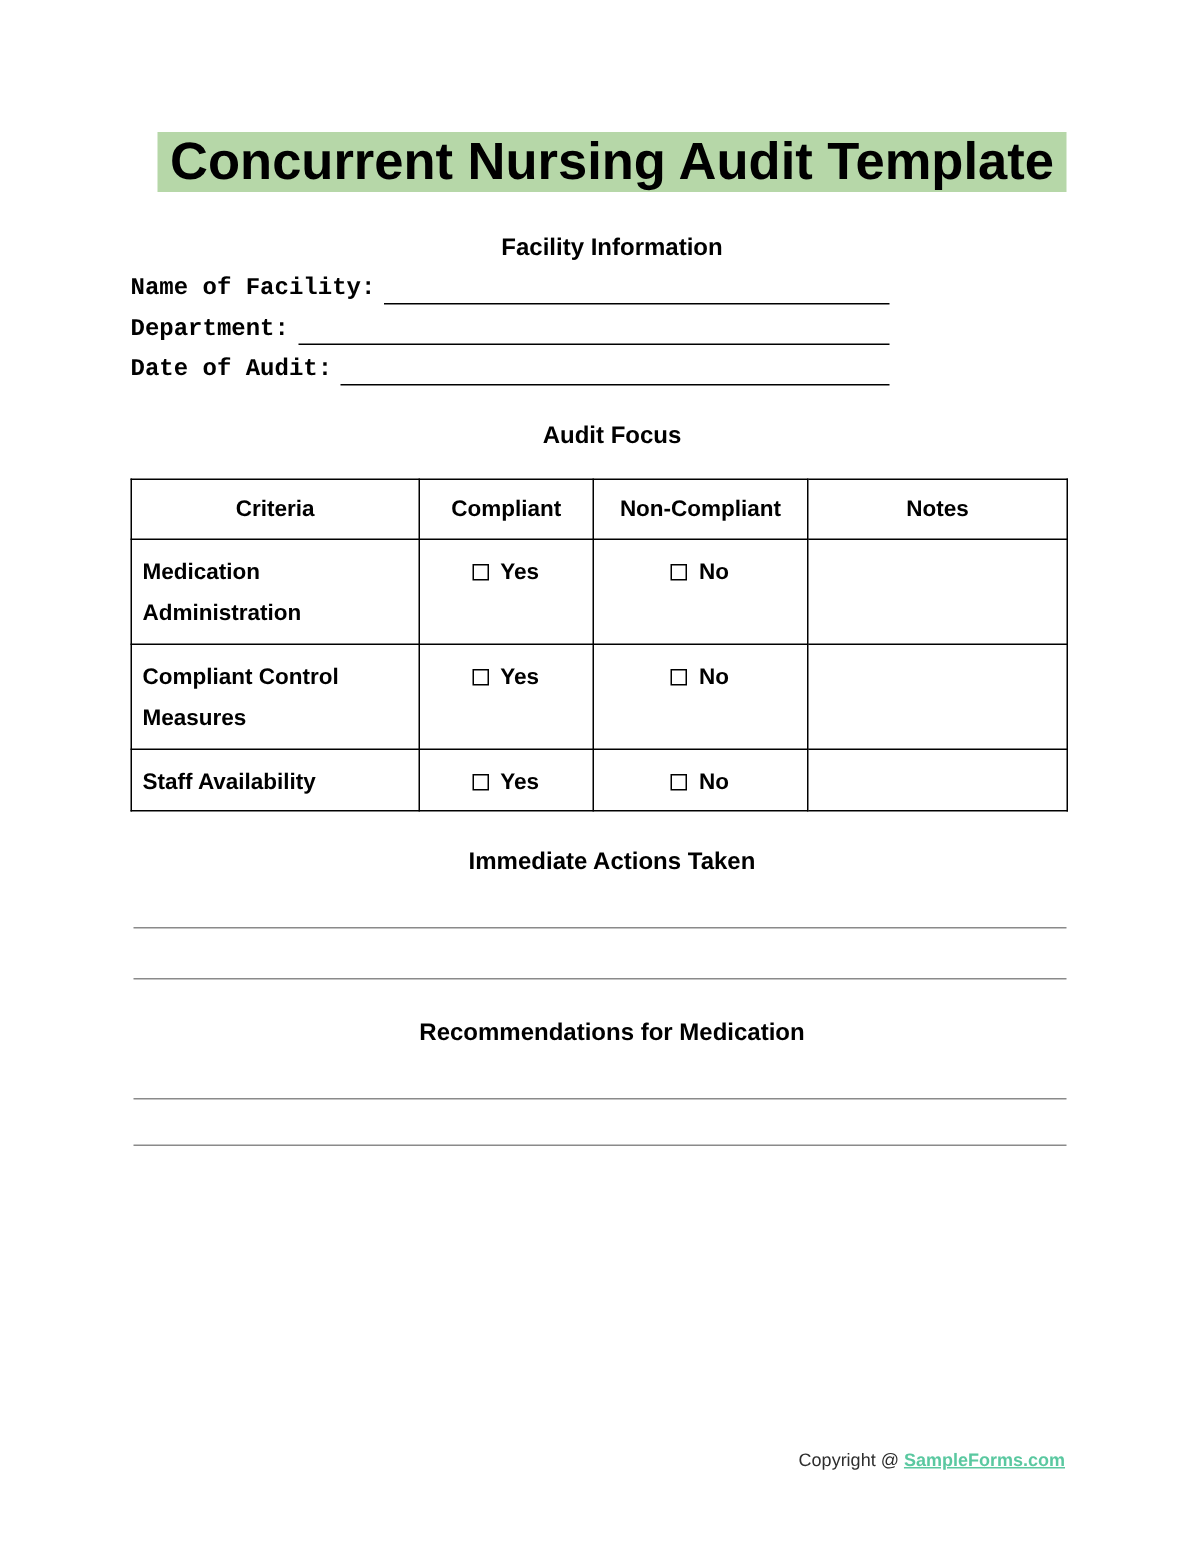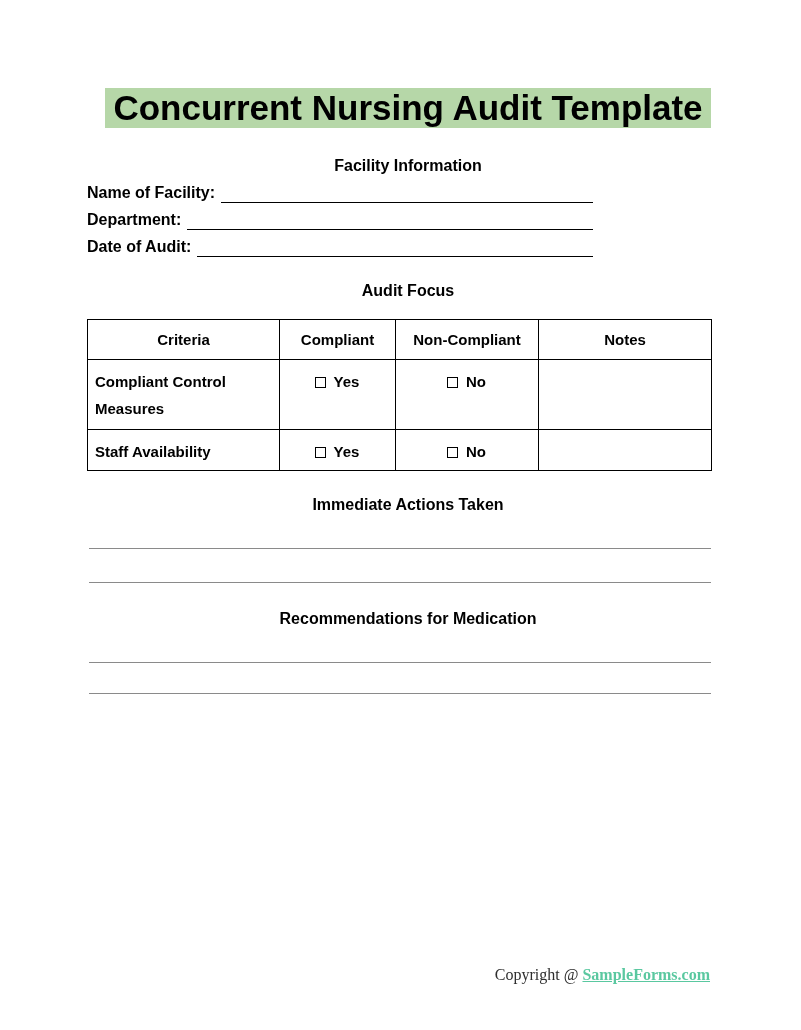--- a/index.html
+++ b/index.html
@@ -36,21 +36,21 @@
     text-align: center;
   }
   .section-facility { margin-top: 24px; }
 
   .field-row {
     display: flex;
     align-items: stretch;
     width: 506px;
     height: 27px;
   }
-  .field-label { white-space: nowrap; }
+  .field-label { white-space: nowrap; font-family: Liberation Mono, monospace; }
   .fill-line {
     flex: 1;
     margin: 0 0 3px 6px;
     border-bottom: 1.5px solid #000;
   }
 
   .section-audit { margin-top: 17px; }
 
   table.audit-table {
     margin-top: 15px;
@@ -92,23 +92,22 @@
   .write-line { height: 34px; border-bottom: 1px solid #8a8a8a; }
   .write-line.first { height: 31px; }
 
   .section-reco { margin-top: 22px; }
   .section-reco .write-line { height: 31px; }
 
   .footer {
     position: absolute;
     top: 966px;
     right: 89px;
-    font-size: 16px;
+    font-size: 12px;
     white-space: nowrap;
-    font-family: Liberation Serif, serif;
   }
   .copyright-prefix { color: #2e2e2e; font-weight: normal; }
   .footer-link {
     color: #5ac8a0;
     font-weight: bold;
     text-decoration: underline;
     cursor: pointer;
   }
 </style>
 </head>
@@ -149,20 +148,26 @@
       <thead>
         <tr>
           <th>Criteria</th>
           <th>Compliant</th>
           <th>Non-Compliant</th>
           <th>Notes</th>
         </tr>
       </thead>
       <tbody>
         <tr class="row-tall">
+          <td class="c-criteria">Medication Administration</td>
+          <td class="c-check"><span class="checkbox"></span><span>Yes</span></td>
+          <td class="c-check"><span class="checkbox"></span><span>No</span></td>
+          <td></td>
+        </tr>
+        <tr class="row-tall">
           <td class="c-criteria">Compliant Control Measures</td>
           <td class="c-check"><span class="checkbox"></span><span>Yes</span></td>
           <td class="c-check"><span class="checkbox"></span><span>No</span></td>
           <td></td>
         </tr>
         <tr class="row-short">
           <td class="c-criteria">Staff Availability</td>
           <td class="c-check"><span class="checkbox"></span><span>Yes</span></td>
           <td class="c-check"><span class="checkbox"></span><span>No</span></td>
           <td></td>

